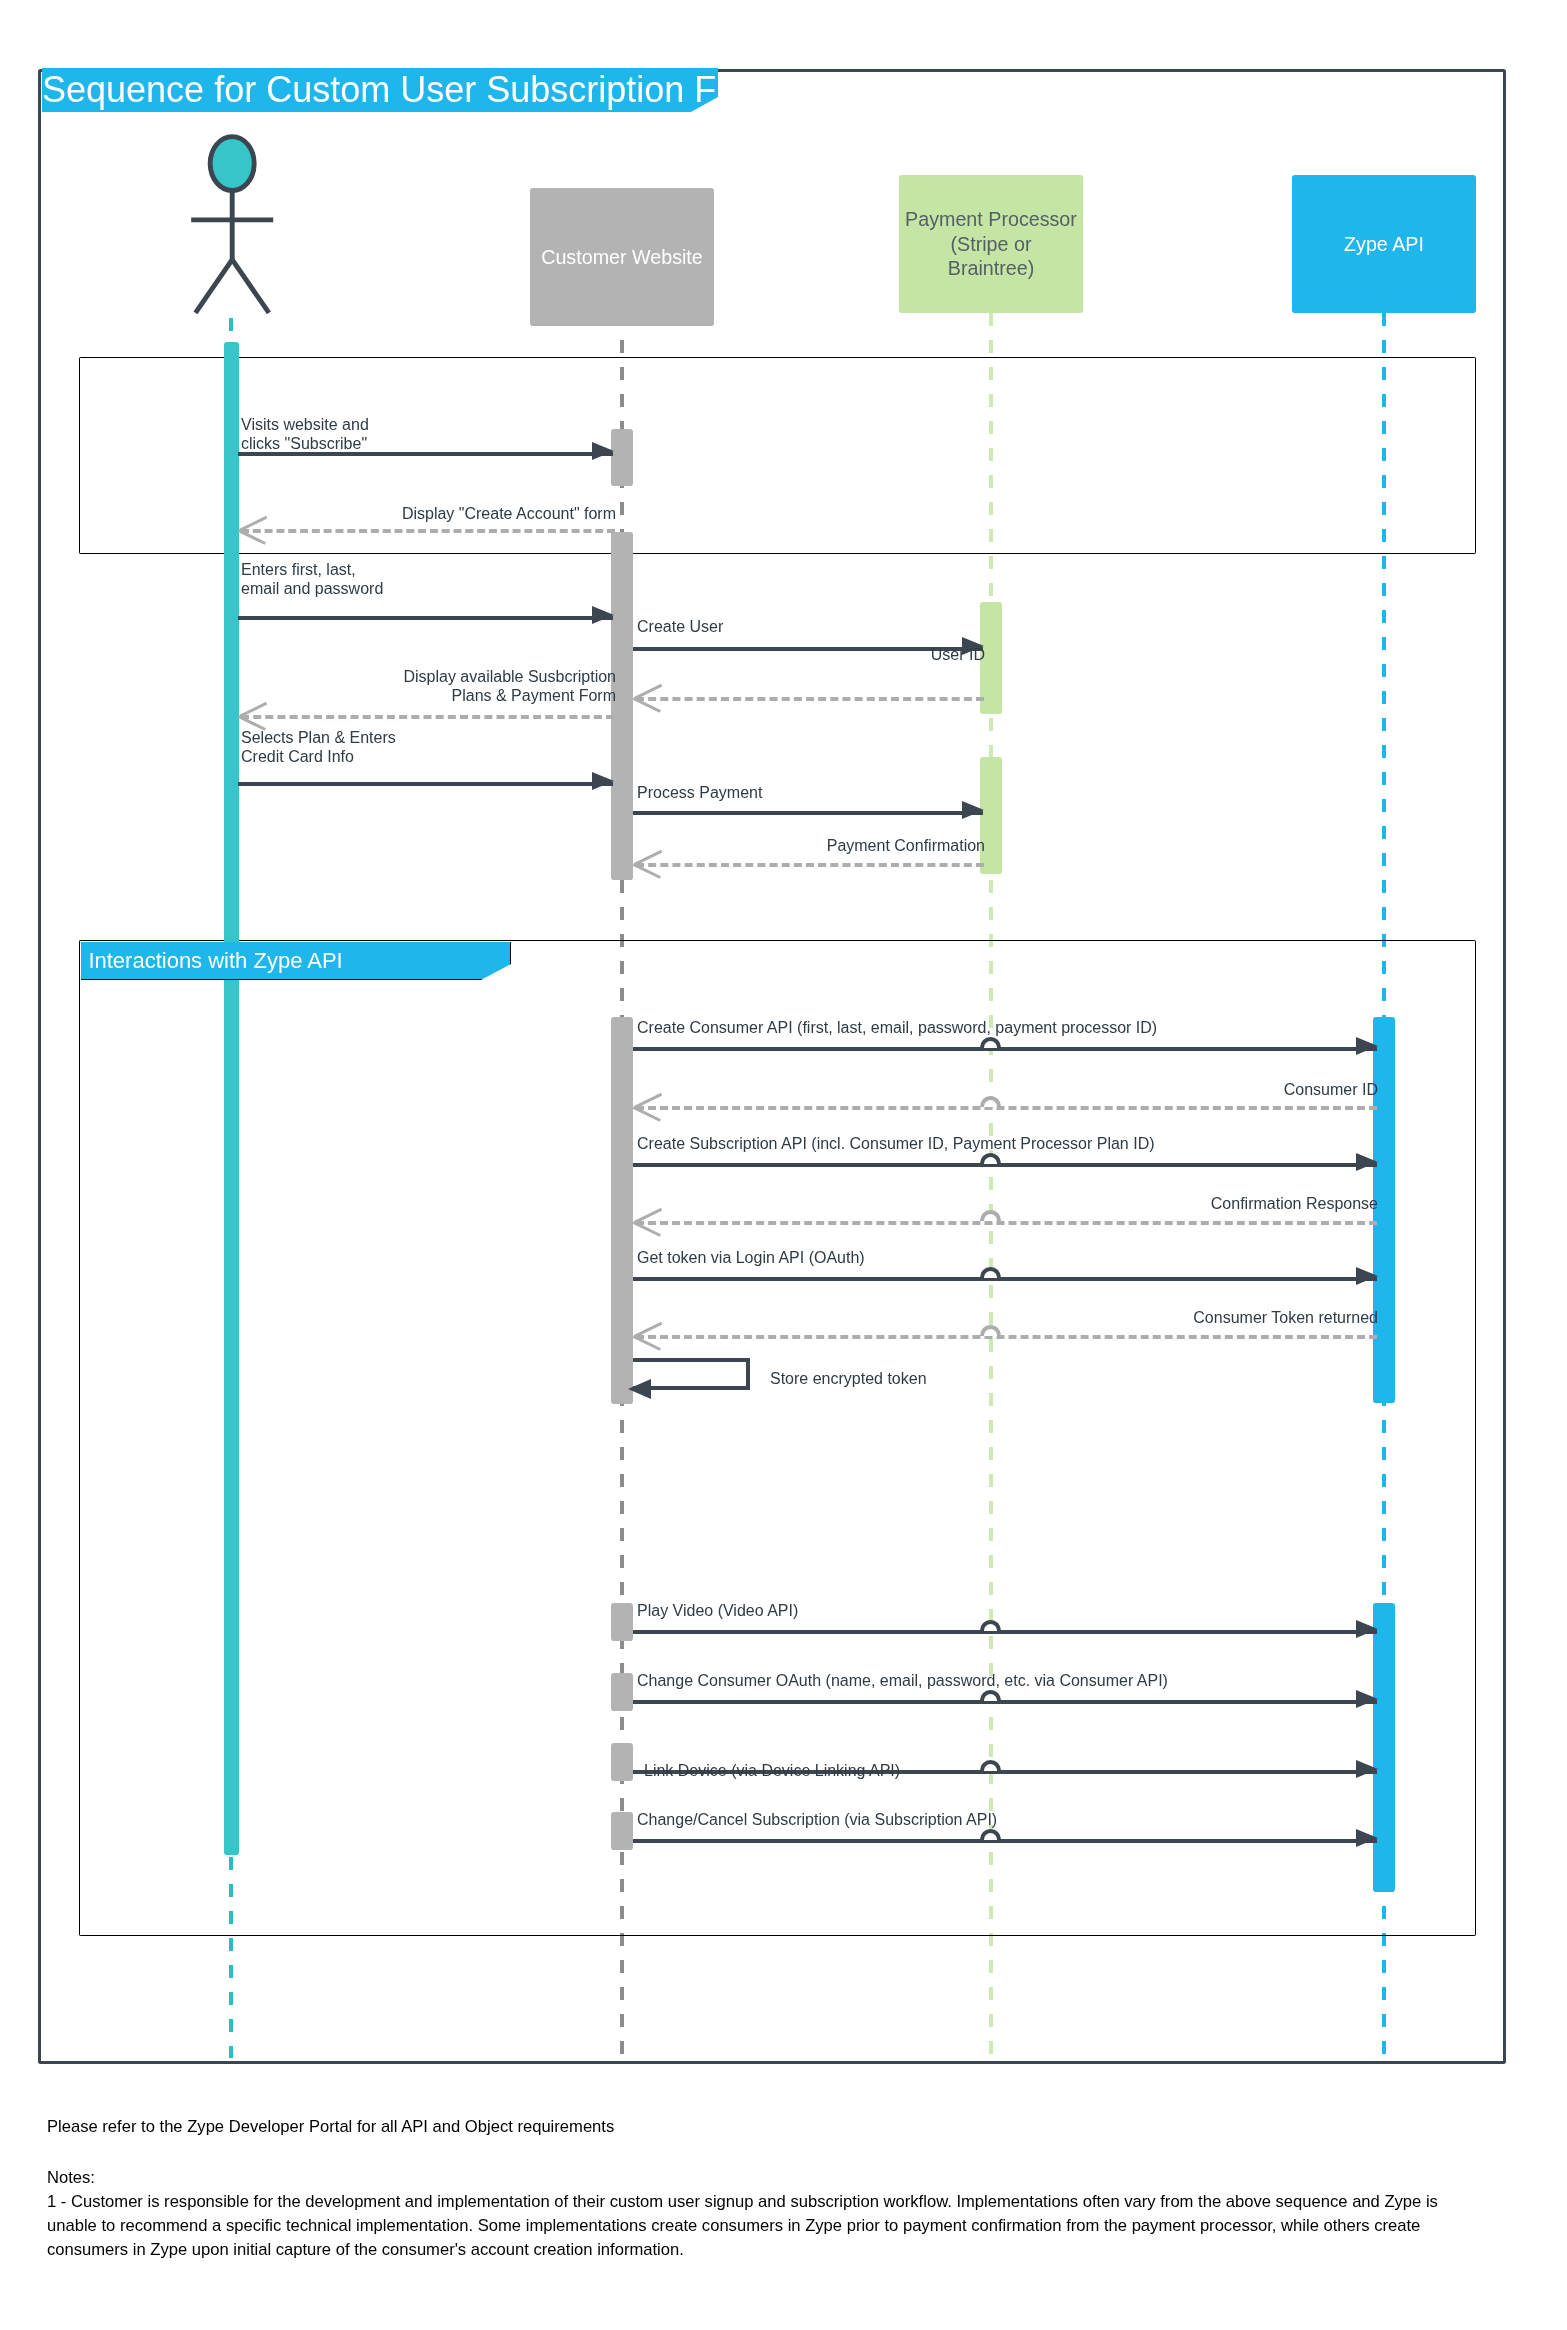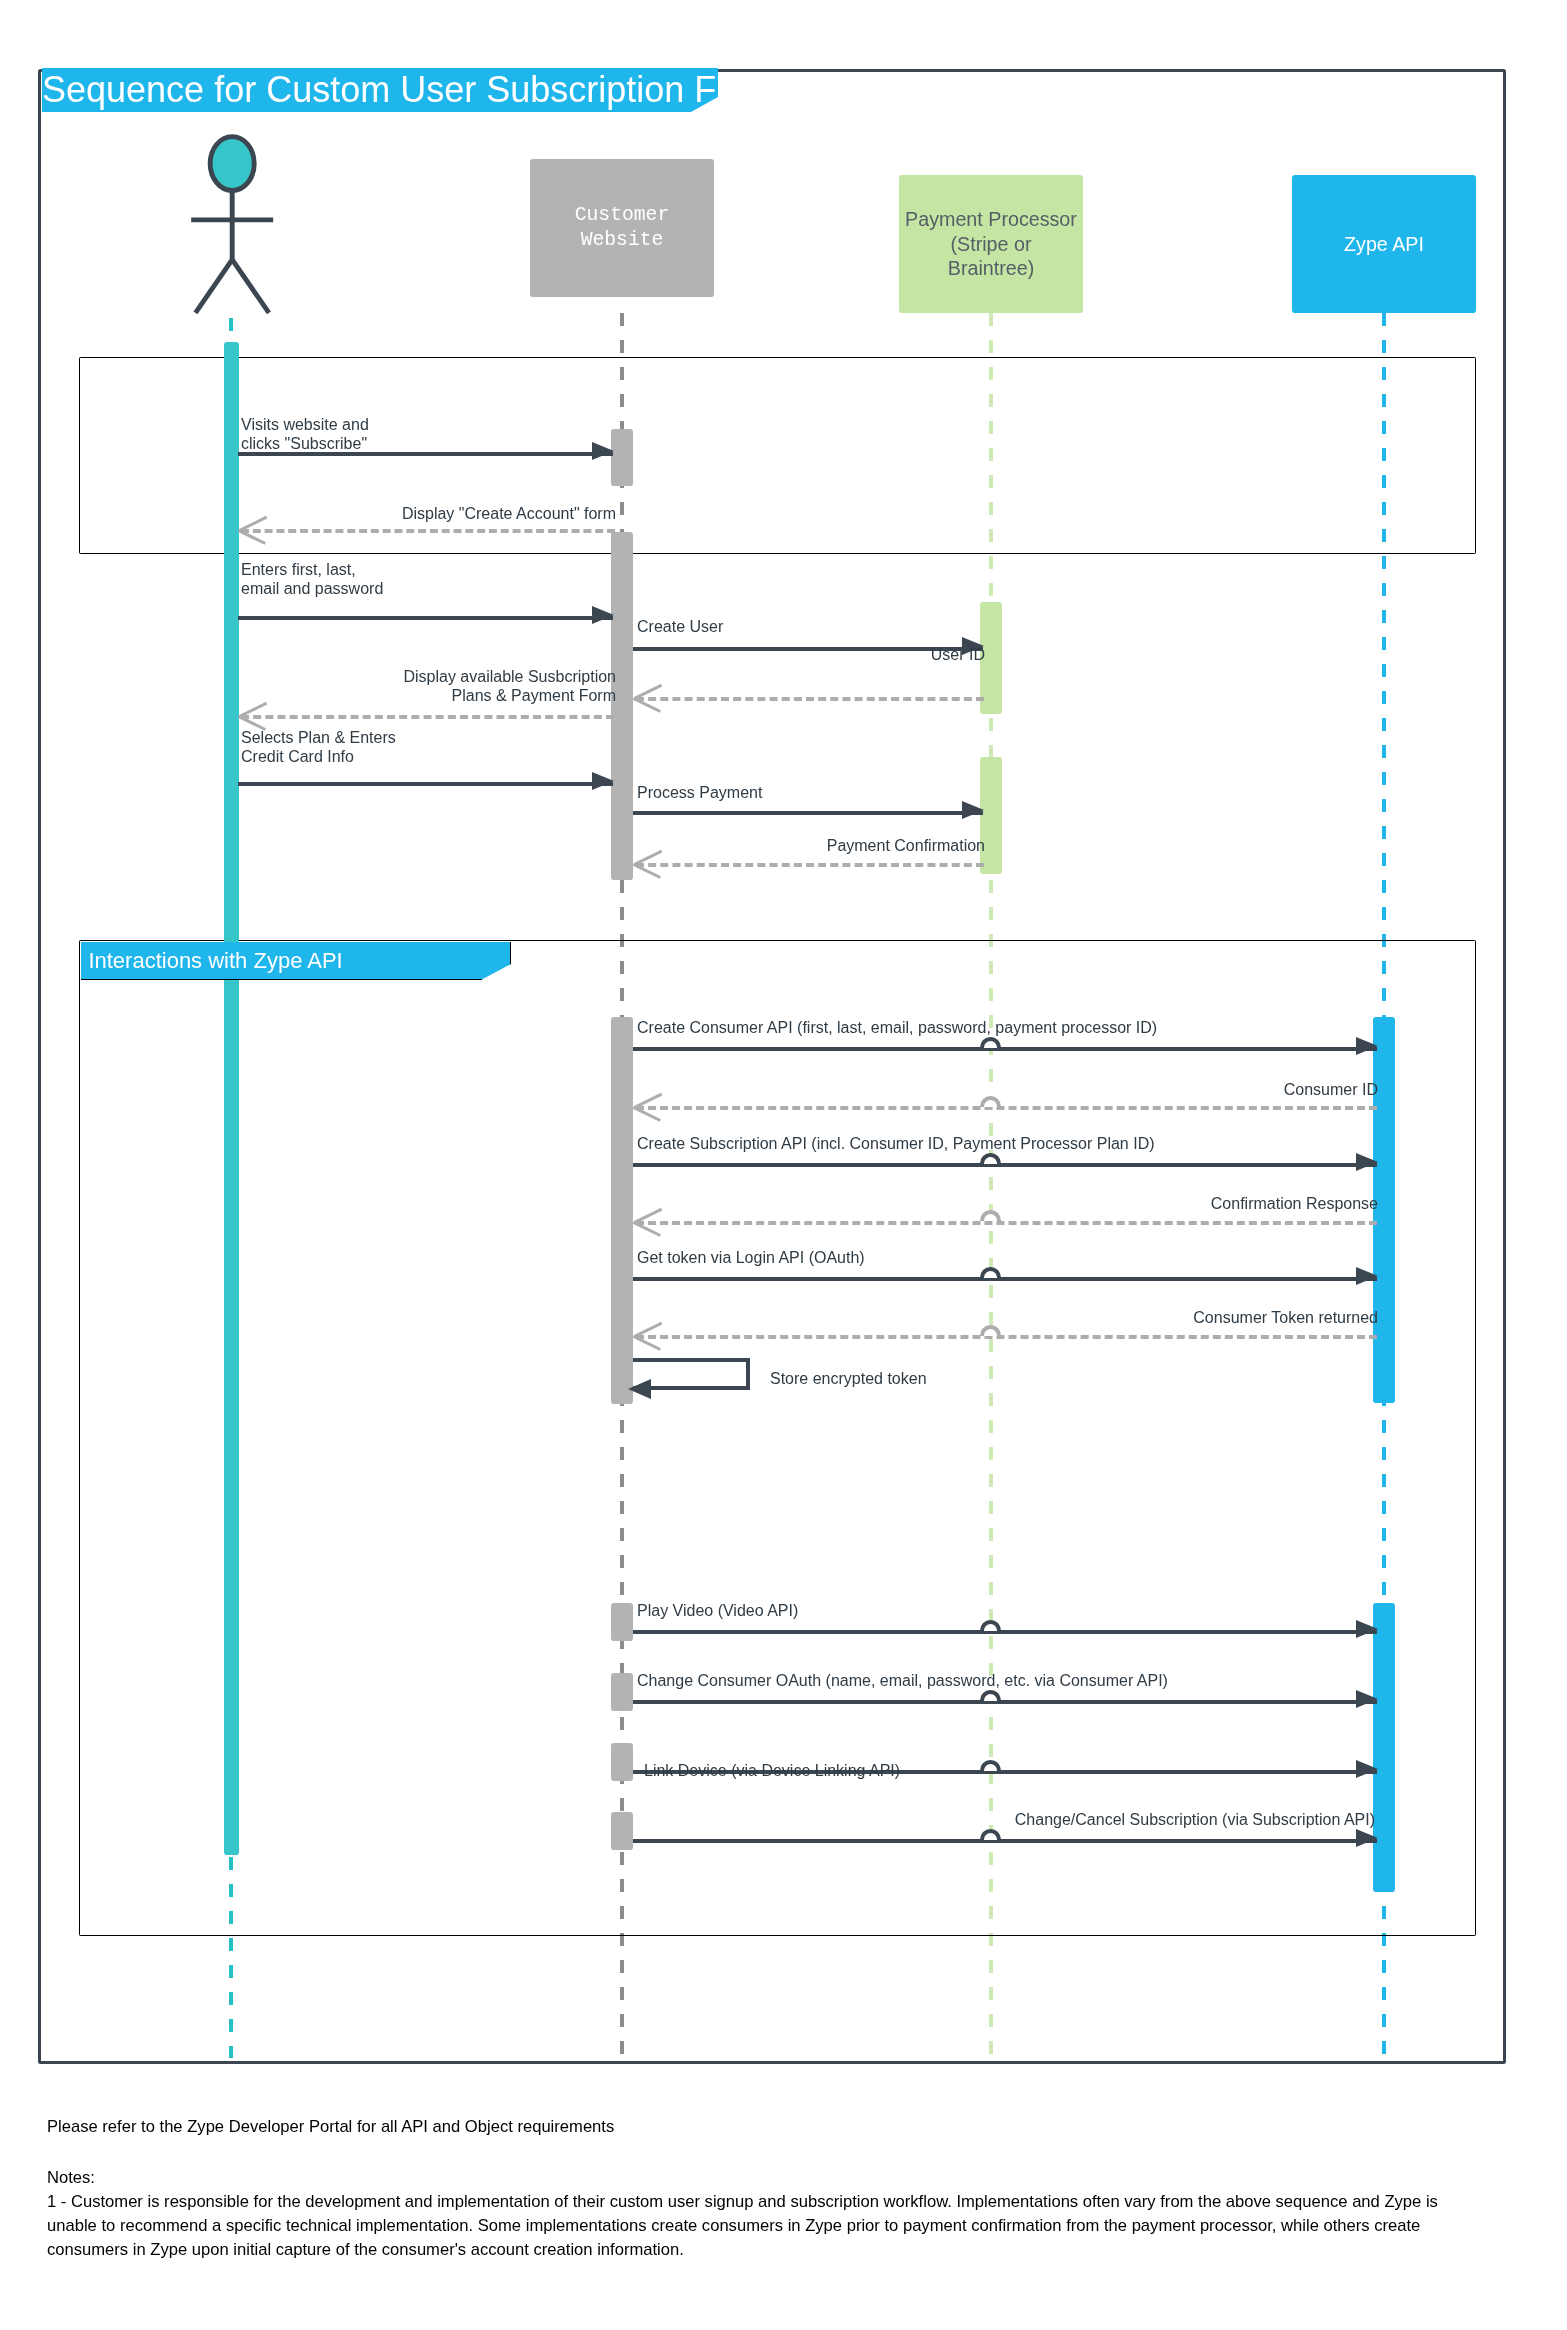--- a/index.html
+++ b/index.html
@@ -53,22 +53,22 @@
     border-radius:3.1px;
     display:flex;
     align-items:center;
     justify-content:center;
     text-align:center;
     font-size:19.7px;
     line-height:1.25;
     padding:3.7px 6.1px;
   }
   #p-website{
-    left:530px; top:159px; width:184px; height:138px;
-    background:#b3b3b3; color:#ffffff;font-family:Liberation Mono, monospace;
+    left:530px; top:188px; width:184px; height:138px;
+    background:#b3b3b3; color:#ffffff;
   }
   #p-payment{
     left:899px; top:175px; width:184px; height:138px;
     background:#c5e5a4; color:#555f66;
   }
   #p-zype{
     left:1292px; top:175px; width:184px; height:138px;
     background:#1fb6ec; color:#ffffff;
   }
 
@@ -389,21 +389,21 @@
     <div class="head-solid-r"></div>
   </div>
   <div class="jump" style="left:980px;top:1760px;"></div>
   <div class="msg-label lbl-left" style="left:644px;top:1742px;width:731px;margin-top:20px;">Link Device (via Device Linking API)</div>
 
   <div class="msg" style="left:633px;top:1839px;width:744px;">
     <div class="msg-line solid-line"></div>
     <div class="head-solid-r"></div>
   </div>
   <div class="jump" style="left:980px;top:1829px;"></div>
-  <div class="msg-label lbl-left" style="left:637px;top:1811px;width:738px;text-align:right;">Change/Cancel Subscription (via Subscription API)</div>
+  <div class="msg-label lbl-left" style="left:637px;top:1811px;width:738px;">Change/Cancel Subscription (via Subscription API)</div>
 
   <div id="footer">
     <p class="para">Please refer to the Zype Developer Portal for all API and Object requirements</p>
     <p class="notes-head">Notes:</p>
     <p class="note-body">1 - Customer is responsible for the development and implementation of their custom user signup and subscription workflow. Implementations often vary from the above sequence and Zype is unable to recommend a specific technical implementation. Some implementations create consumers in Zype prior to payment confirmation from the payment processor, while others create consumers in Zype upon initial capture of the consumer's account creation information.</p>
   </div>
 
 </div>
 
 

